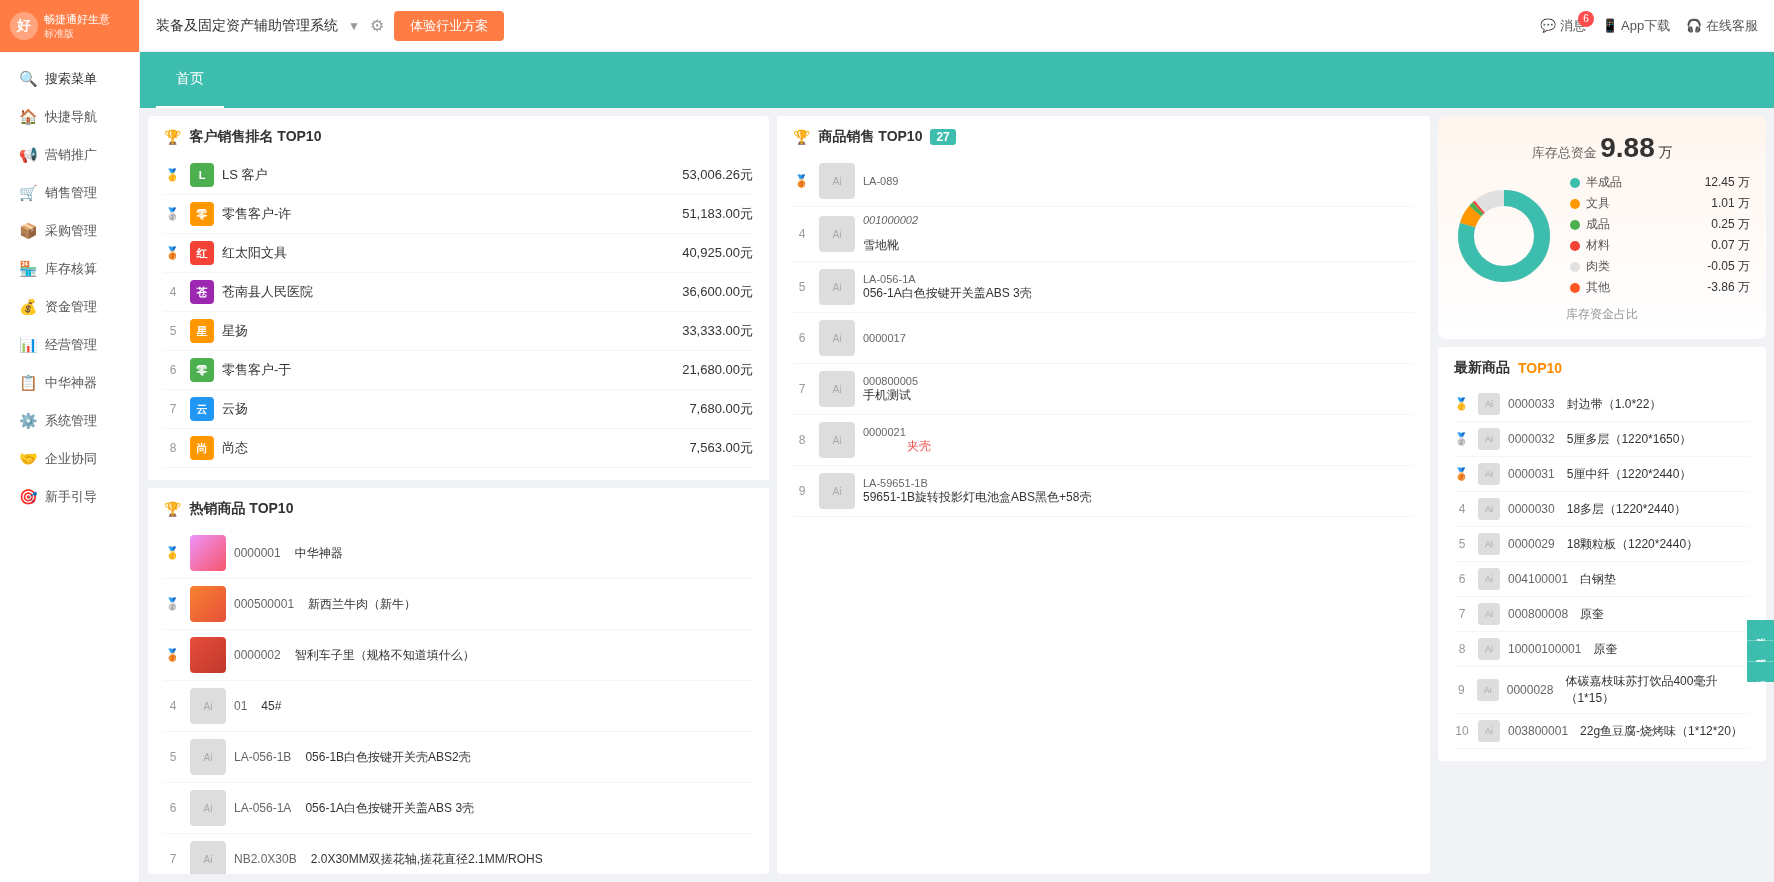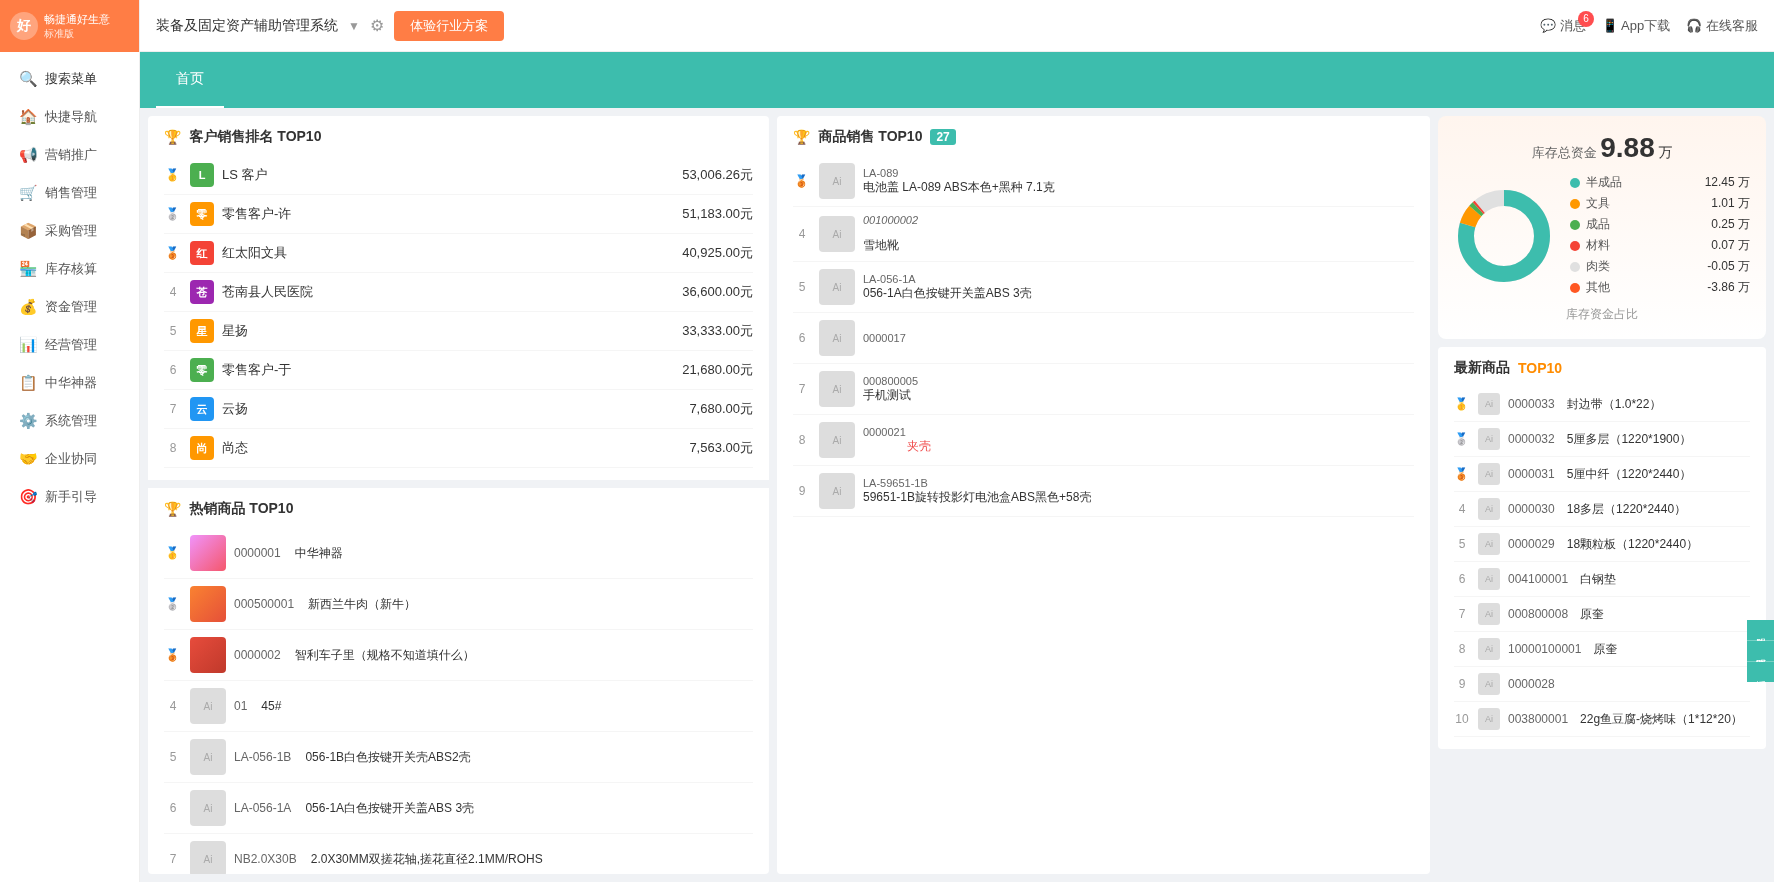--- a/index.html
+++ b/index.html
@@ -487,21 +487,20 @@
             <span style="color:#ff8c00;">🏆</span>
             <span>商品销售 TOP10</span>
             <span style="background:#3dbdad; color:#fff; border-radius:3px; padding:1px 6px; font-size:12px;">27</span>
           </div>
 
           <div class="rank-item">
             <span class="rank-num bronze">🥉</span>
             <div class="product-icon-placeholder">Ai</div>
             <div style="flex:1;">
               <div style="font-size:11px; color:#666;">LA-089</div>
-              <div style="font-size:12px; color:#333;">电池盖 LA-089 ABS本色+黑种 7.1克</div>
             </div>
           </div>
           <div class="rank-item">
             <span class="rank-num">4</span>
             <div class="product-icon-placeholder">Ai</div>
             <div style="flex:1;">
               <div style="font-size:11px; color:#666;font-style:italic;">001000002</div>
               <div style="font-size:12px; color:#333;margin-top:11px;">雪地靴</div>
             </div>
           </div>
@@ -618,21 +617,21 @@
         <div class="new-product-item">
           <span class="new-product-num">🥇</span>
           <div class="new-product-icon">Ai</div>
           <span class="new-product-code">0000033</span>
           <span class="new-product-name">封边带（1.0*22）</span>
         </div>
         <div class="new-product-item">
           <span class="new-product-num">🥈</span>
           <div class="new-product-icon">Ai</div>
           <span class="new-product-code">0000032</span>
-          <span class="new-product-name">5厘多层（1220*1900）</span>
+          <span class="new-product-name">5厘多层（1220*1650）</span>
         </div>
         <div class="new-product-item">
           <span class="new-product-num">🥉</span>
           <div class="new-product-icon">Ai</div>
           <span class="new-product-code">0000031</span>
           <span class="new-product-name">5厘中纤（1220*2440）</span>
         </div>
         <div class="new-product-item">
           <span class="new-product-num">4</span>
           <div class="new-product-icon">Ai</div>
@@ -660,20 +659,21 @@
         <div class="new-product-item">
           <span class="new-product-num">8</span>
           <div class="new-product-icon">Ai</div>
           <span class="new-product-code">10000100001</span>
           <span class="new-product-name">原奎</span>
         </div>
         <div class="new-product-item">
           <span class="new-product-num">9</span>
           <div class="new-product-icon">Ai</div>
           <span class="new-product-code">0000028</span>
+          <span class="new-product-name">体碳嘉枝味苏打饮品400毫升（1*15）</span>
         </div>
         <div class="new-product-item">
           <span class="new-product-num">10</span>
           <div class="new-product-icon">Ai</div>
           <span class="new-product-code">003800001</span>
           <span class="new-product-name">22g鱼豆腐-烧烤味（1*12*20）</span>
         </div>
       </div>
 
     </div>

